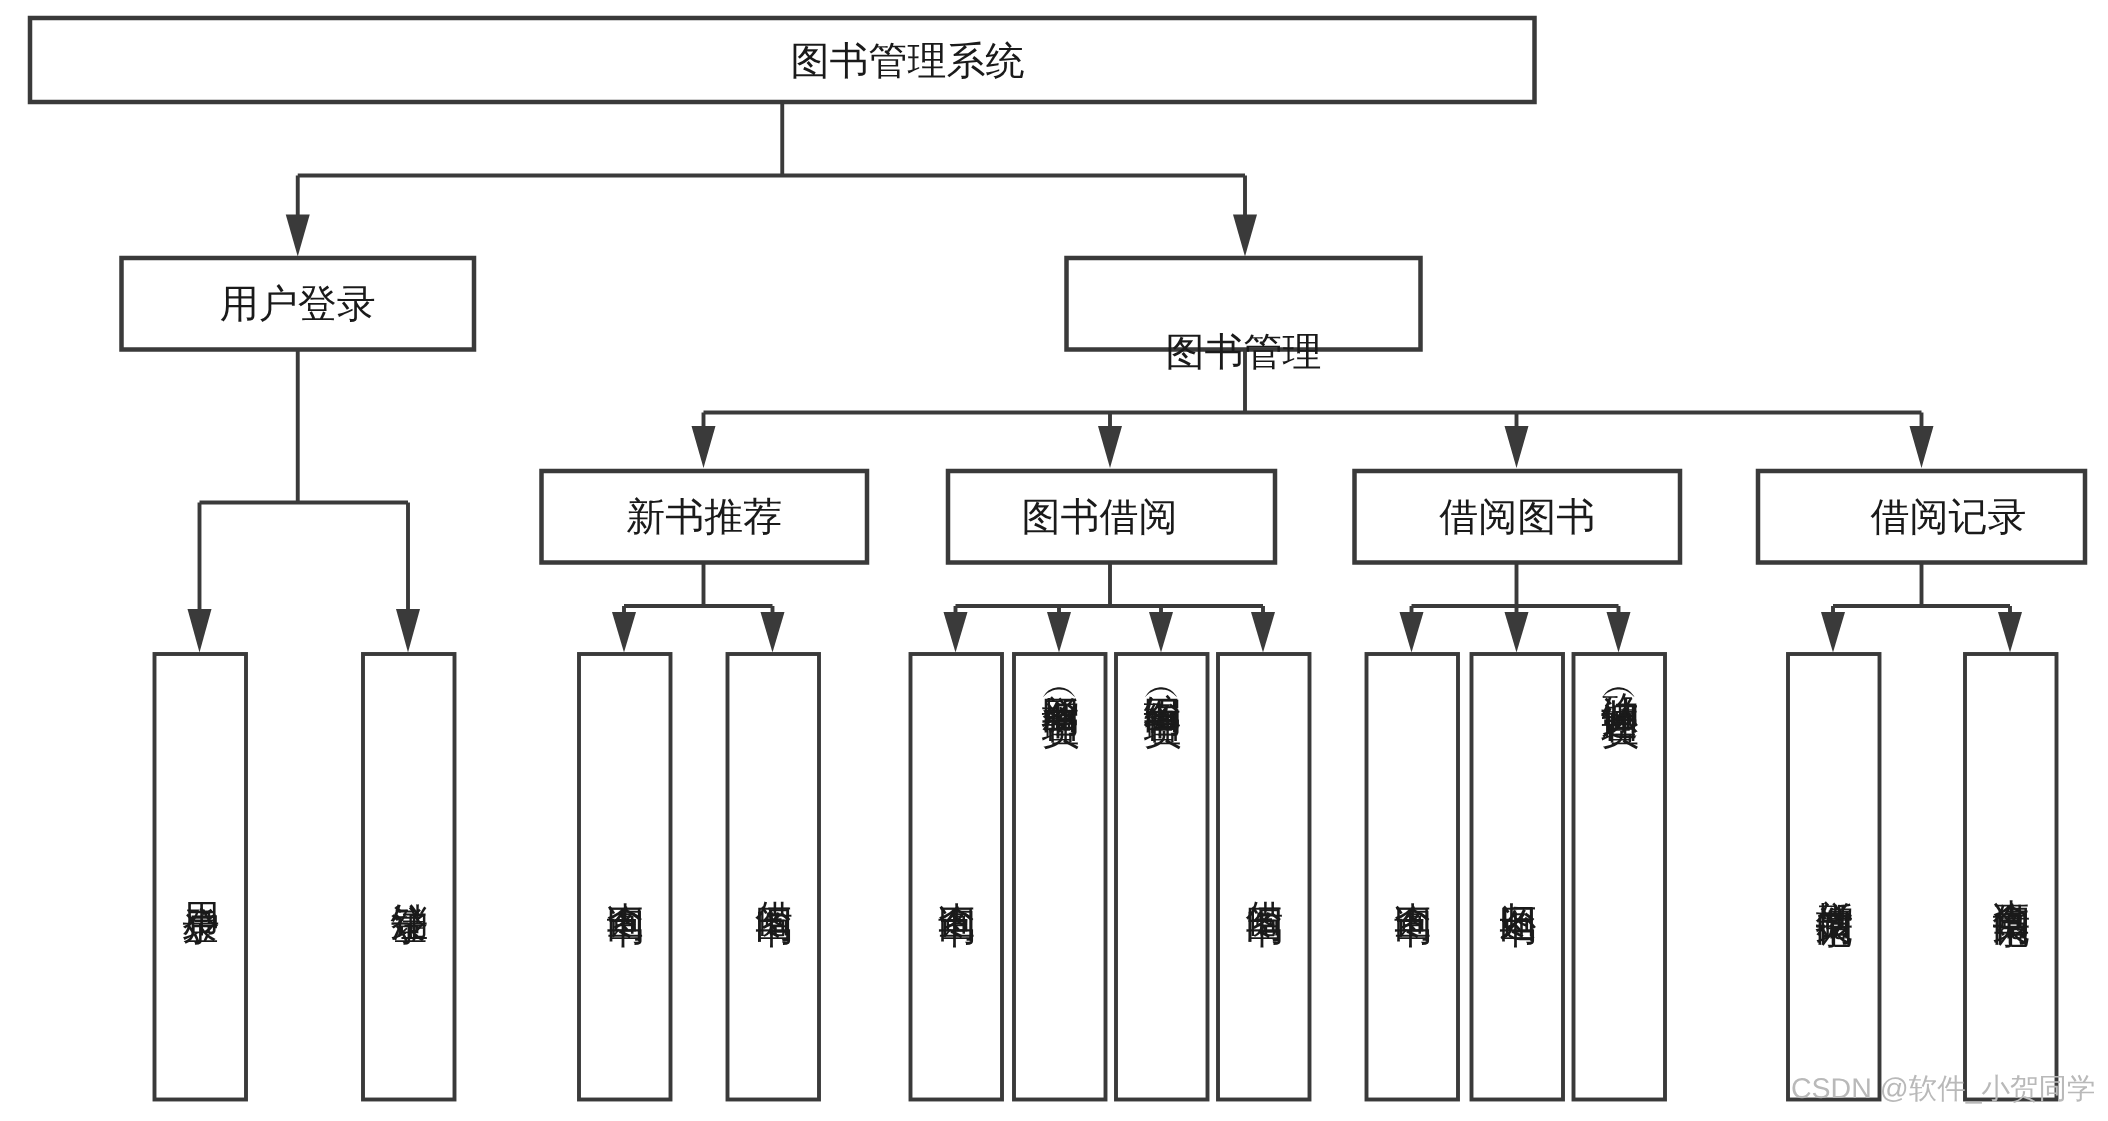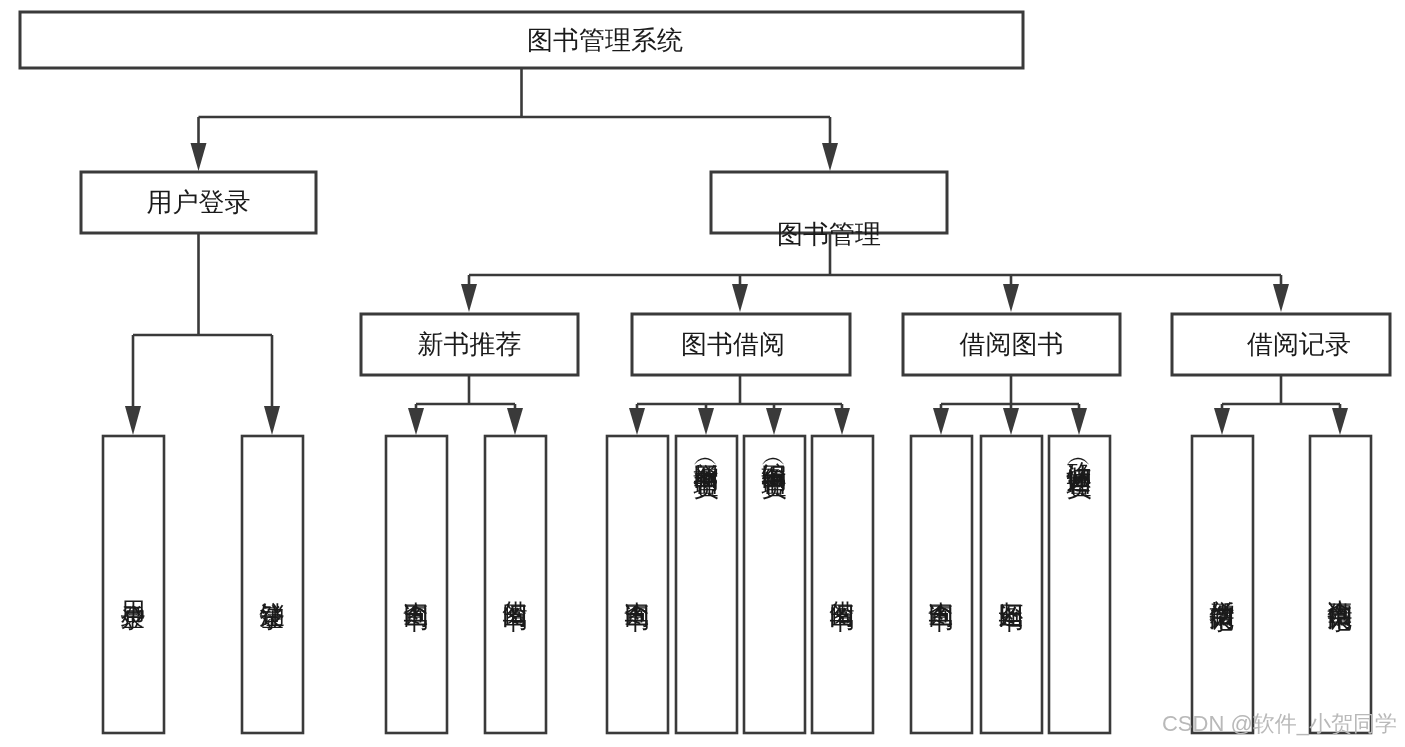--- a/index.html
+++ b/index.html
@@ -71,21 +71,21 @@
     font-family: "Liberation Sans", "DejaVu Sans", sans-serif;
     font-size: 26px;
     color: #1a1a1a;
     white-space: nowrap;
   }
   #watermark {
     position: absolute;
     right: 8px;
     bottom: 8px;
     font-family: "Liberation Sans", "DejaVu Sans", sans-serif;
-    font-size: 22px;
+    font-size: 19px;
     color: #b9b9b9;
     white-space: nowrap;
     user-select: none;
   }
 </style>
 </head>
 <body>
 
 <div id="diagram-root">
 

